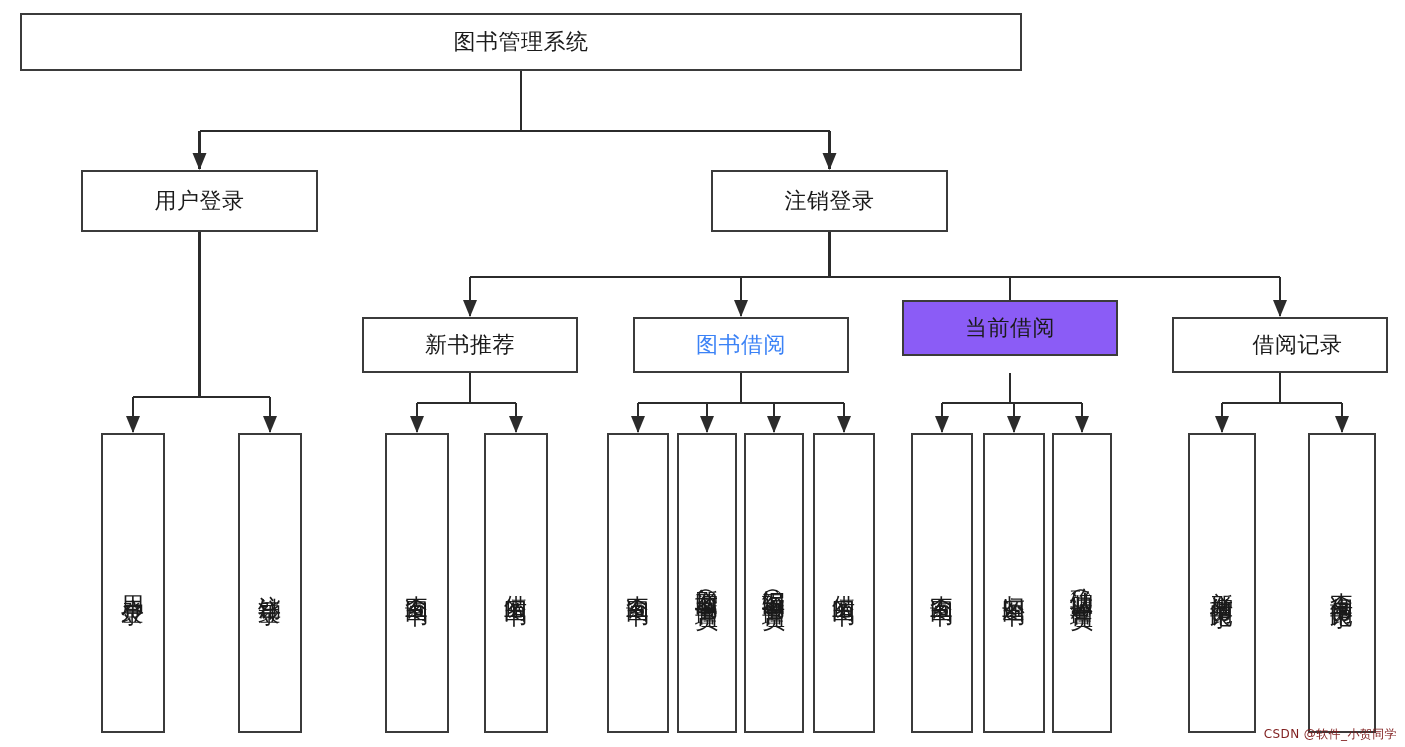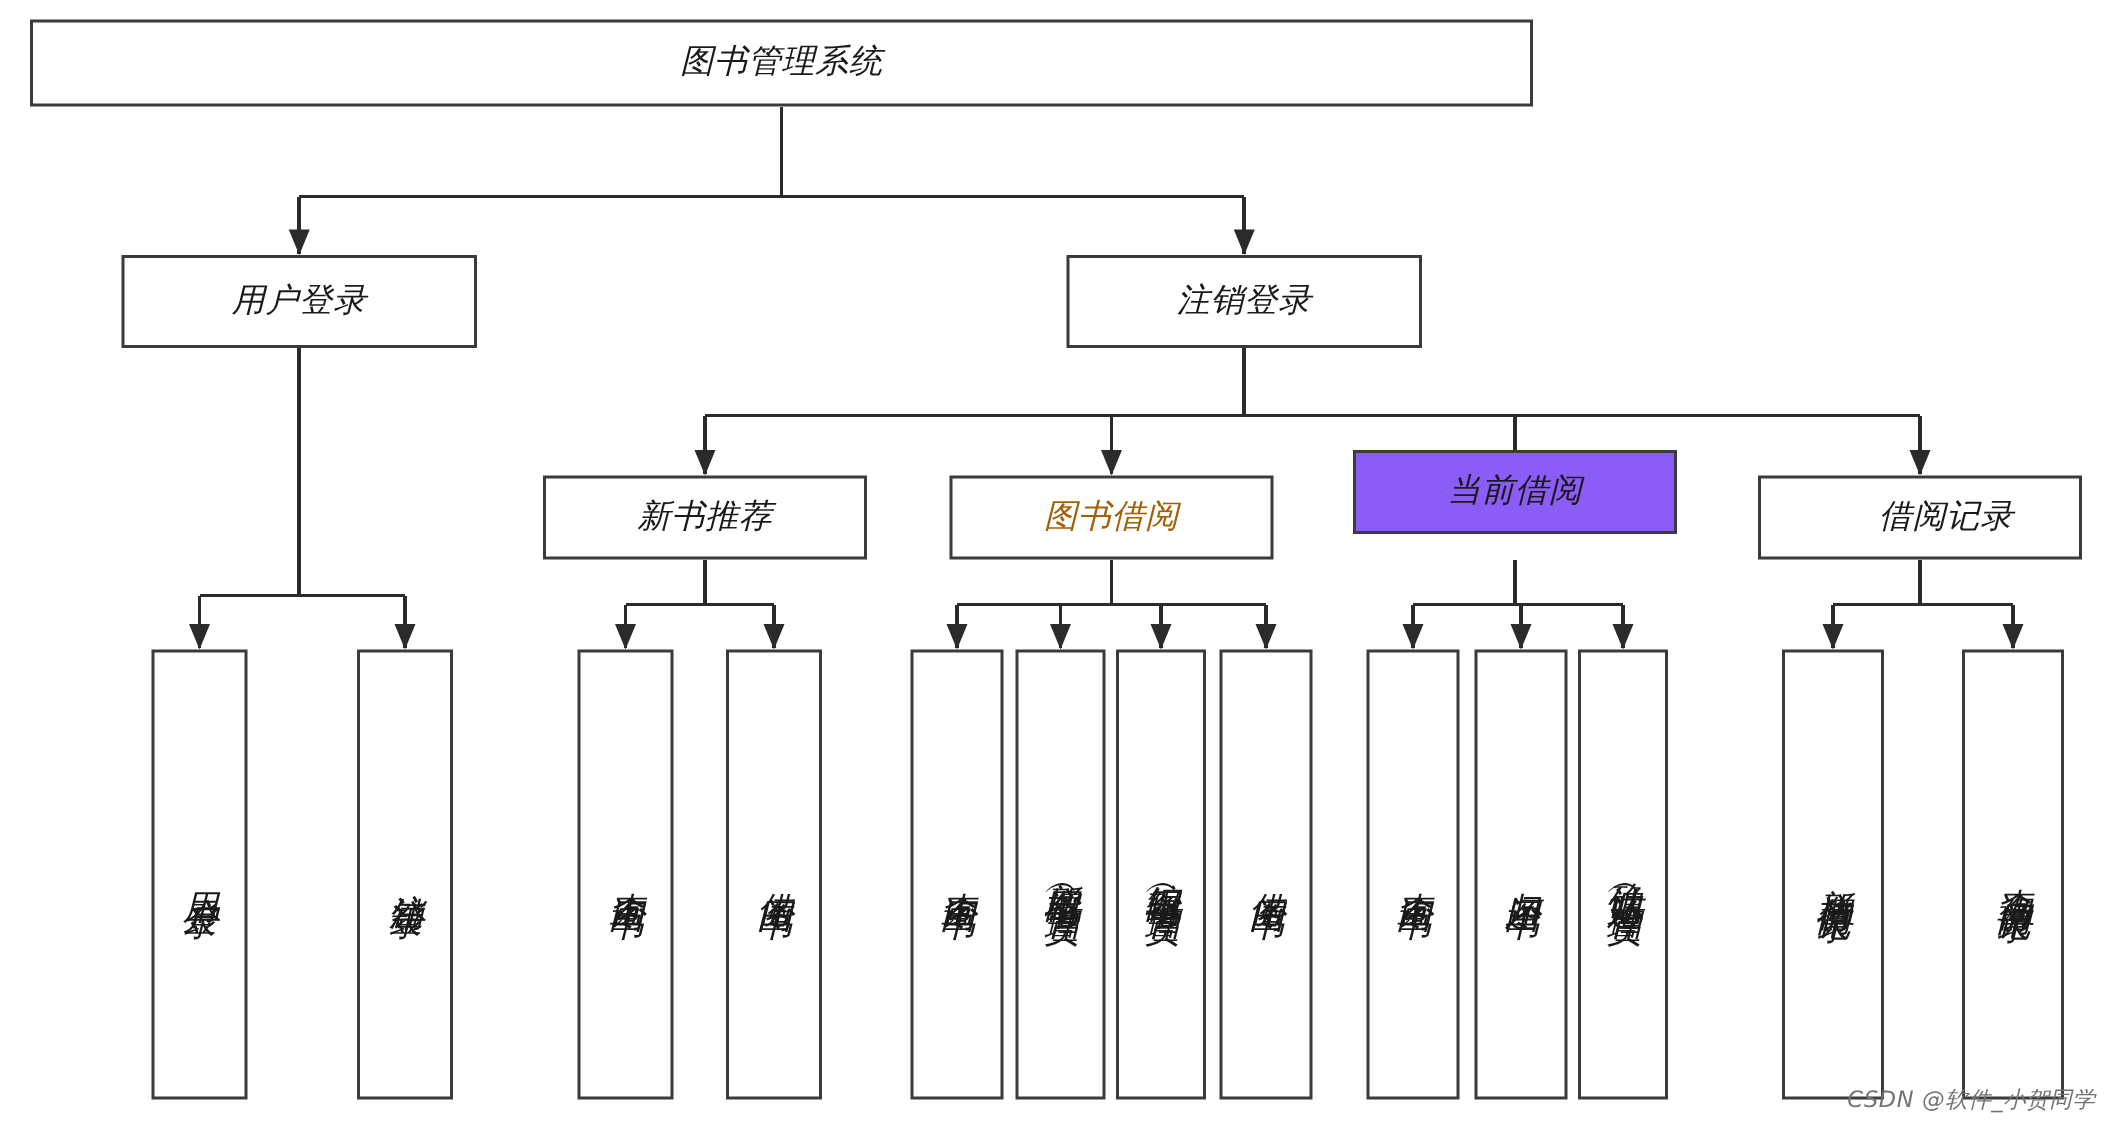--- a/index.html
+++ b/index.html
@@ -9,21 +9,20 @@
   }
   body {
     font-family: "DejaVu Sans", "Liberation Sans", sans-serif;
   }
   #canvas {
     position: relative;
     width: 1405px;
     height: 747px;
     background: #ffffff;
     overflow: hidden;
-    font-style: italic;
   }
   svg#edges {
     position: absolute;
     left: 0;
     top: 0;
     width: 1405px;
     height: 747px;
   }
   .node {
     position: absolute;
@@ -53,22 +52,22 @@
     text-orientation: upright;
     font-size: 23px;
     letter-spacing: 3px;
     max-height: 286px;
     line-height: 1.05;
   }
   #watermark {
     position: absolute;
     right: 8px;
     bottom: 4px;
-    font-size: 15px;
-    color: #737373;
+    font-size: 12px;
+    color: #7f1d1d;
     letter-spacing: 0.4px;
     z-index: 6;
     white-space: nowrap;
     text-align: right;
   }
 </style>
 </head>
 <body>
 
 <div id="canvas">
@@ -135,21 +134,21 @@
       <div class="node horizontal" style="left: 81px; top: 170px; width: 237px; height: 62px; border-color: rgb(59, 59, 59); background: rgb(255, 255, 255);">
         <span class="label" style="color: rgb(26, 26, 26);">用户登录</span>
       </div>
       <div class="node horizontal" style="left: 711px; top: 170px; width: 237px; height: 62px; border-color: rgb(59, 59, 59); background: rgb(255, 255, 255);">
         <span class="label" style="color: rgb(26, 26, 26);">注销登录</span>
       </div>
       <div class="node horizontal" style="left: 362px; top: 317px; width: 216px; height: 56px; border-color: rgb(59, 59, 59); background: rgb(255, 255, 255);">
         <span class="label" style="color: rgb(26, 26, 26);">新书推荐</span>
       </div>
       <div class="node horizontal" style="left: 633px; top: 317px; width: 216px; height: 56px; border-color: rgb(59, 59, 59); background: rgb(255, 255, 255);">
-        <span class="label" style="color: #a16207;">图书借阅</span>
+        <span class="label" style="color: #3b82f6;">图书借阅</span>
       </div>
       <div class="node horizontal" style="left: 902px; top: 300px; width: 216px; height: 56px; border-color: rgb(59, 59, 59); background: #8b5cf6;">
         <span class="label" style="color: rgb(26, 26, 26);">当前借阅</span>
       </div>
       <div class="node horizontal" style="left: 1172px; top: 317px; width: 216px; height: 56px; border-color: rgb(59, 59, 59); background: rgb(255, 255, 255); padding-left: 35px;">
         <span class="label" style="color: rgb(26, 26, 26);">借阅记录</span>
       </div>
       <div class="node vertical" style="left: 101px; top: 433px; width: 64px; height: 300px; border-color: rgb(59, 59, 59); background: rgb(255, 255, 255);">
         <span class="label" style="color: rgb(26, 26, 26);">用户登录</span>
       </div>

